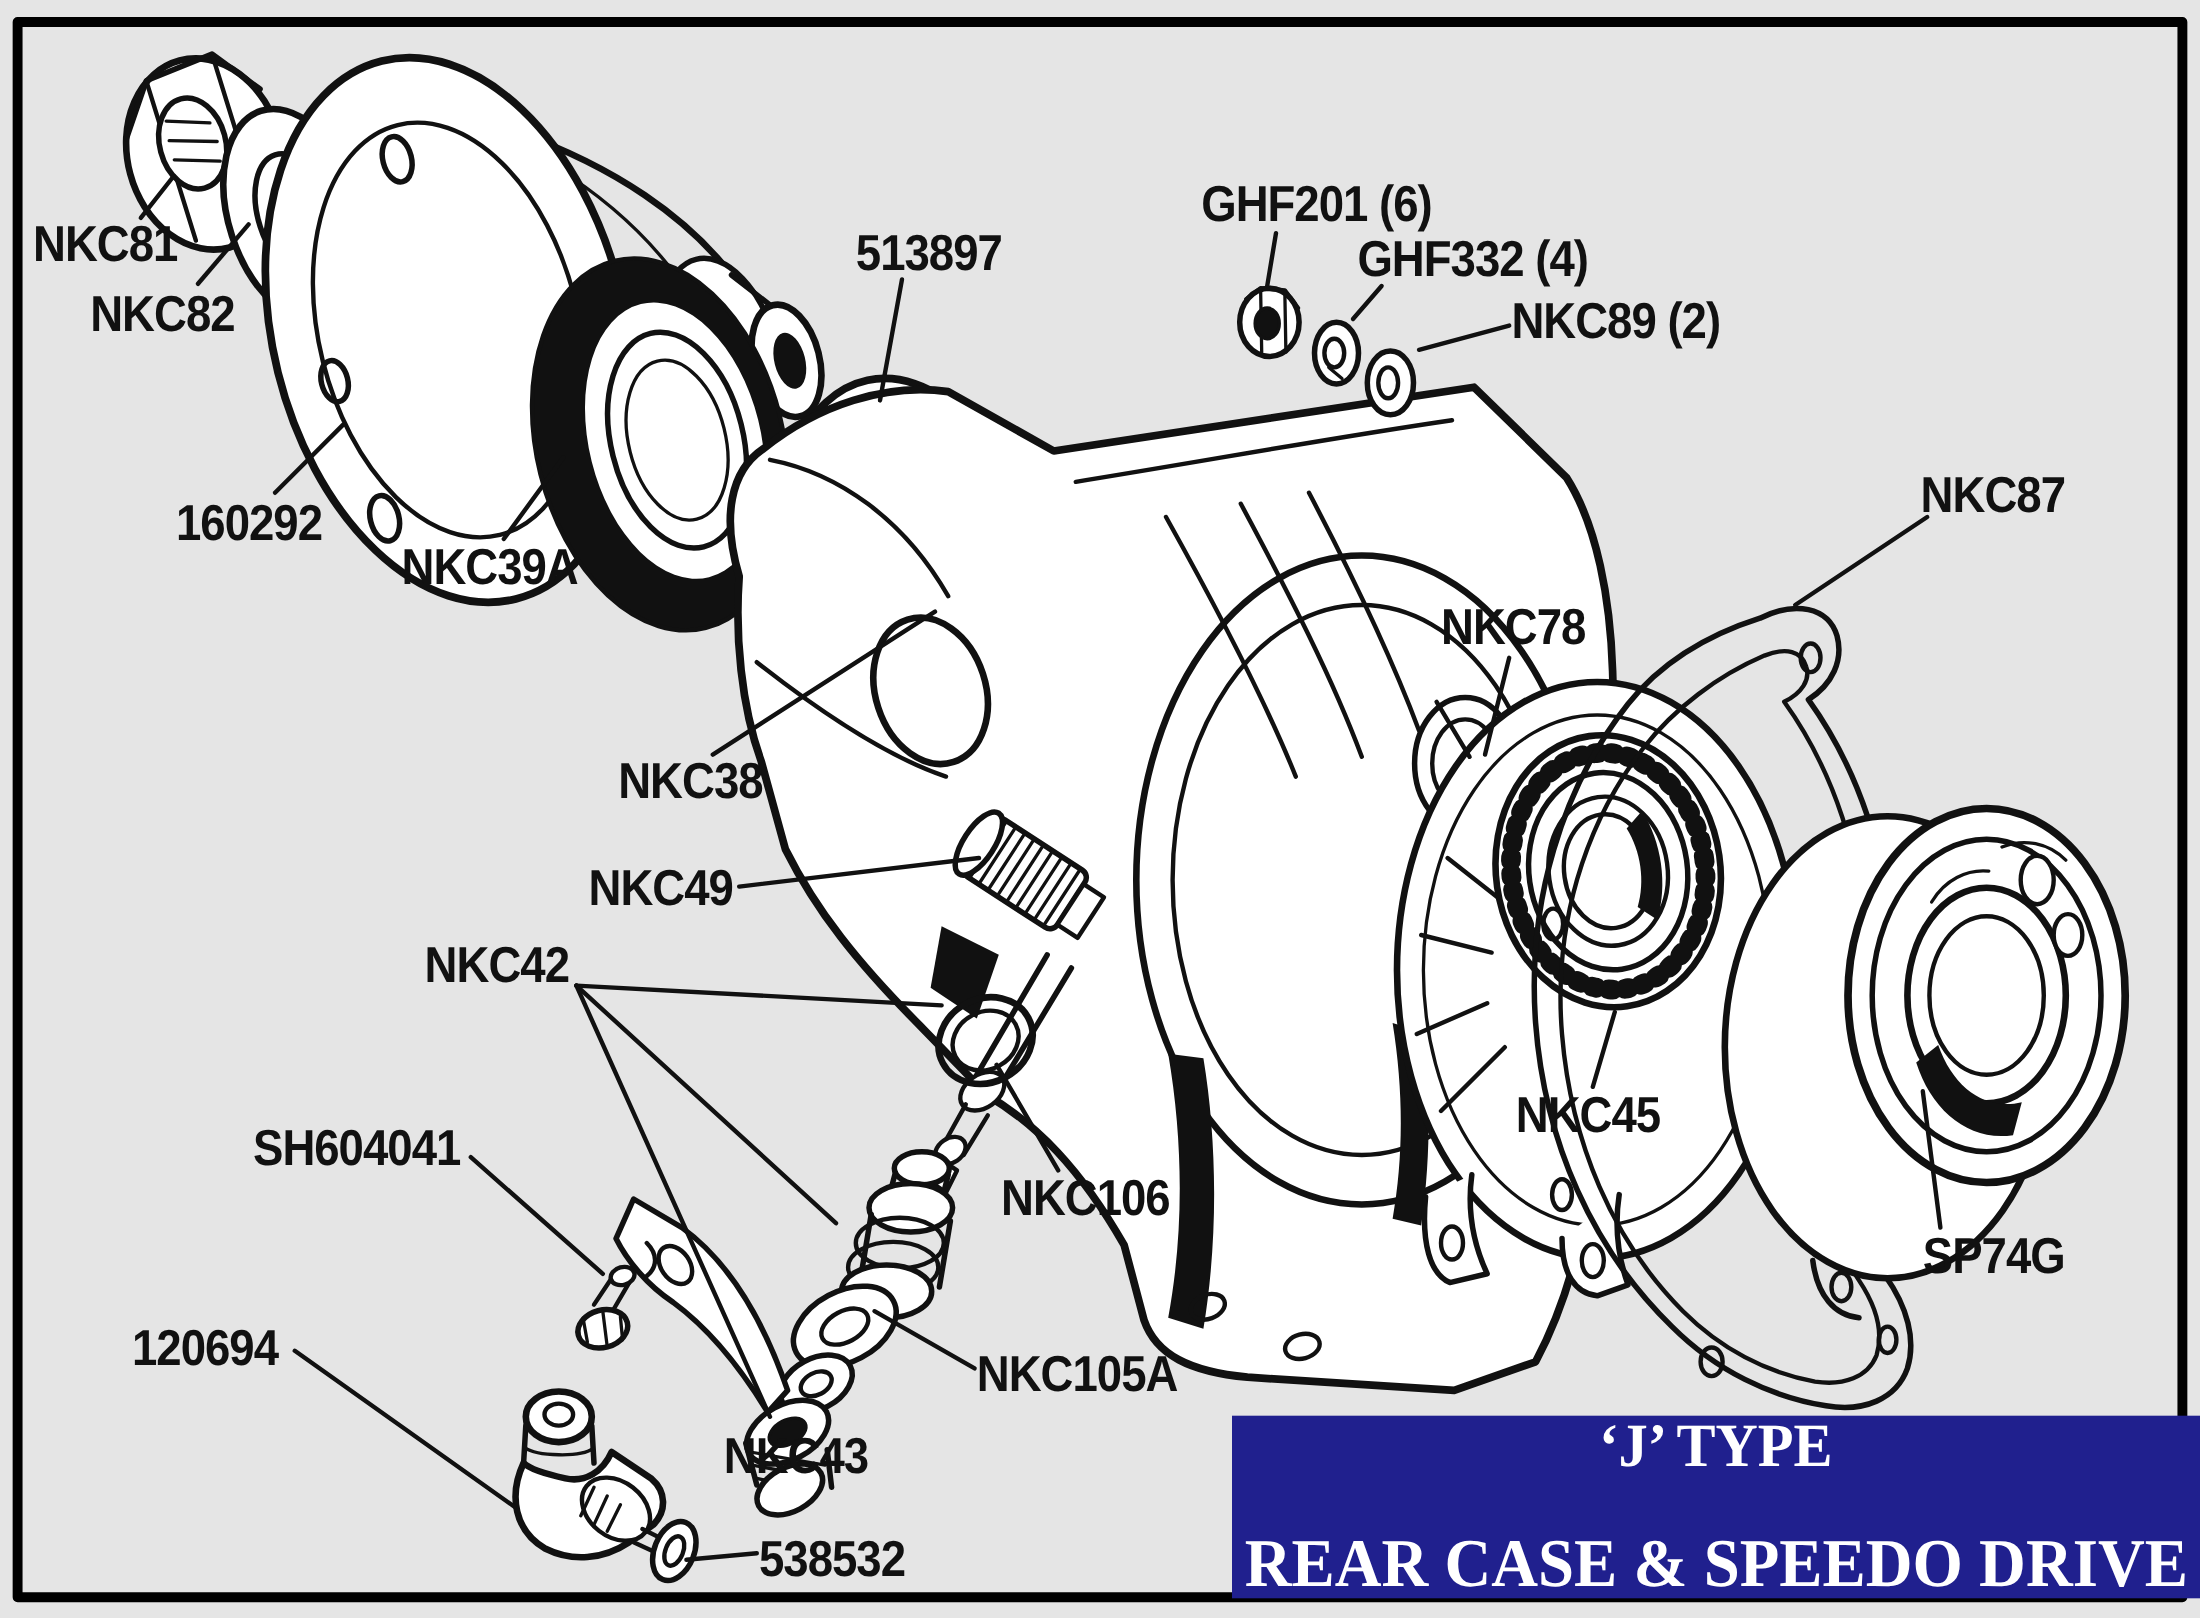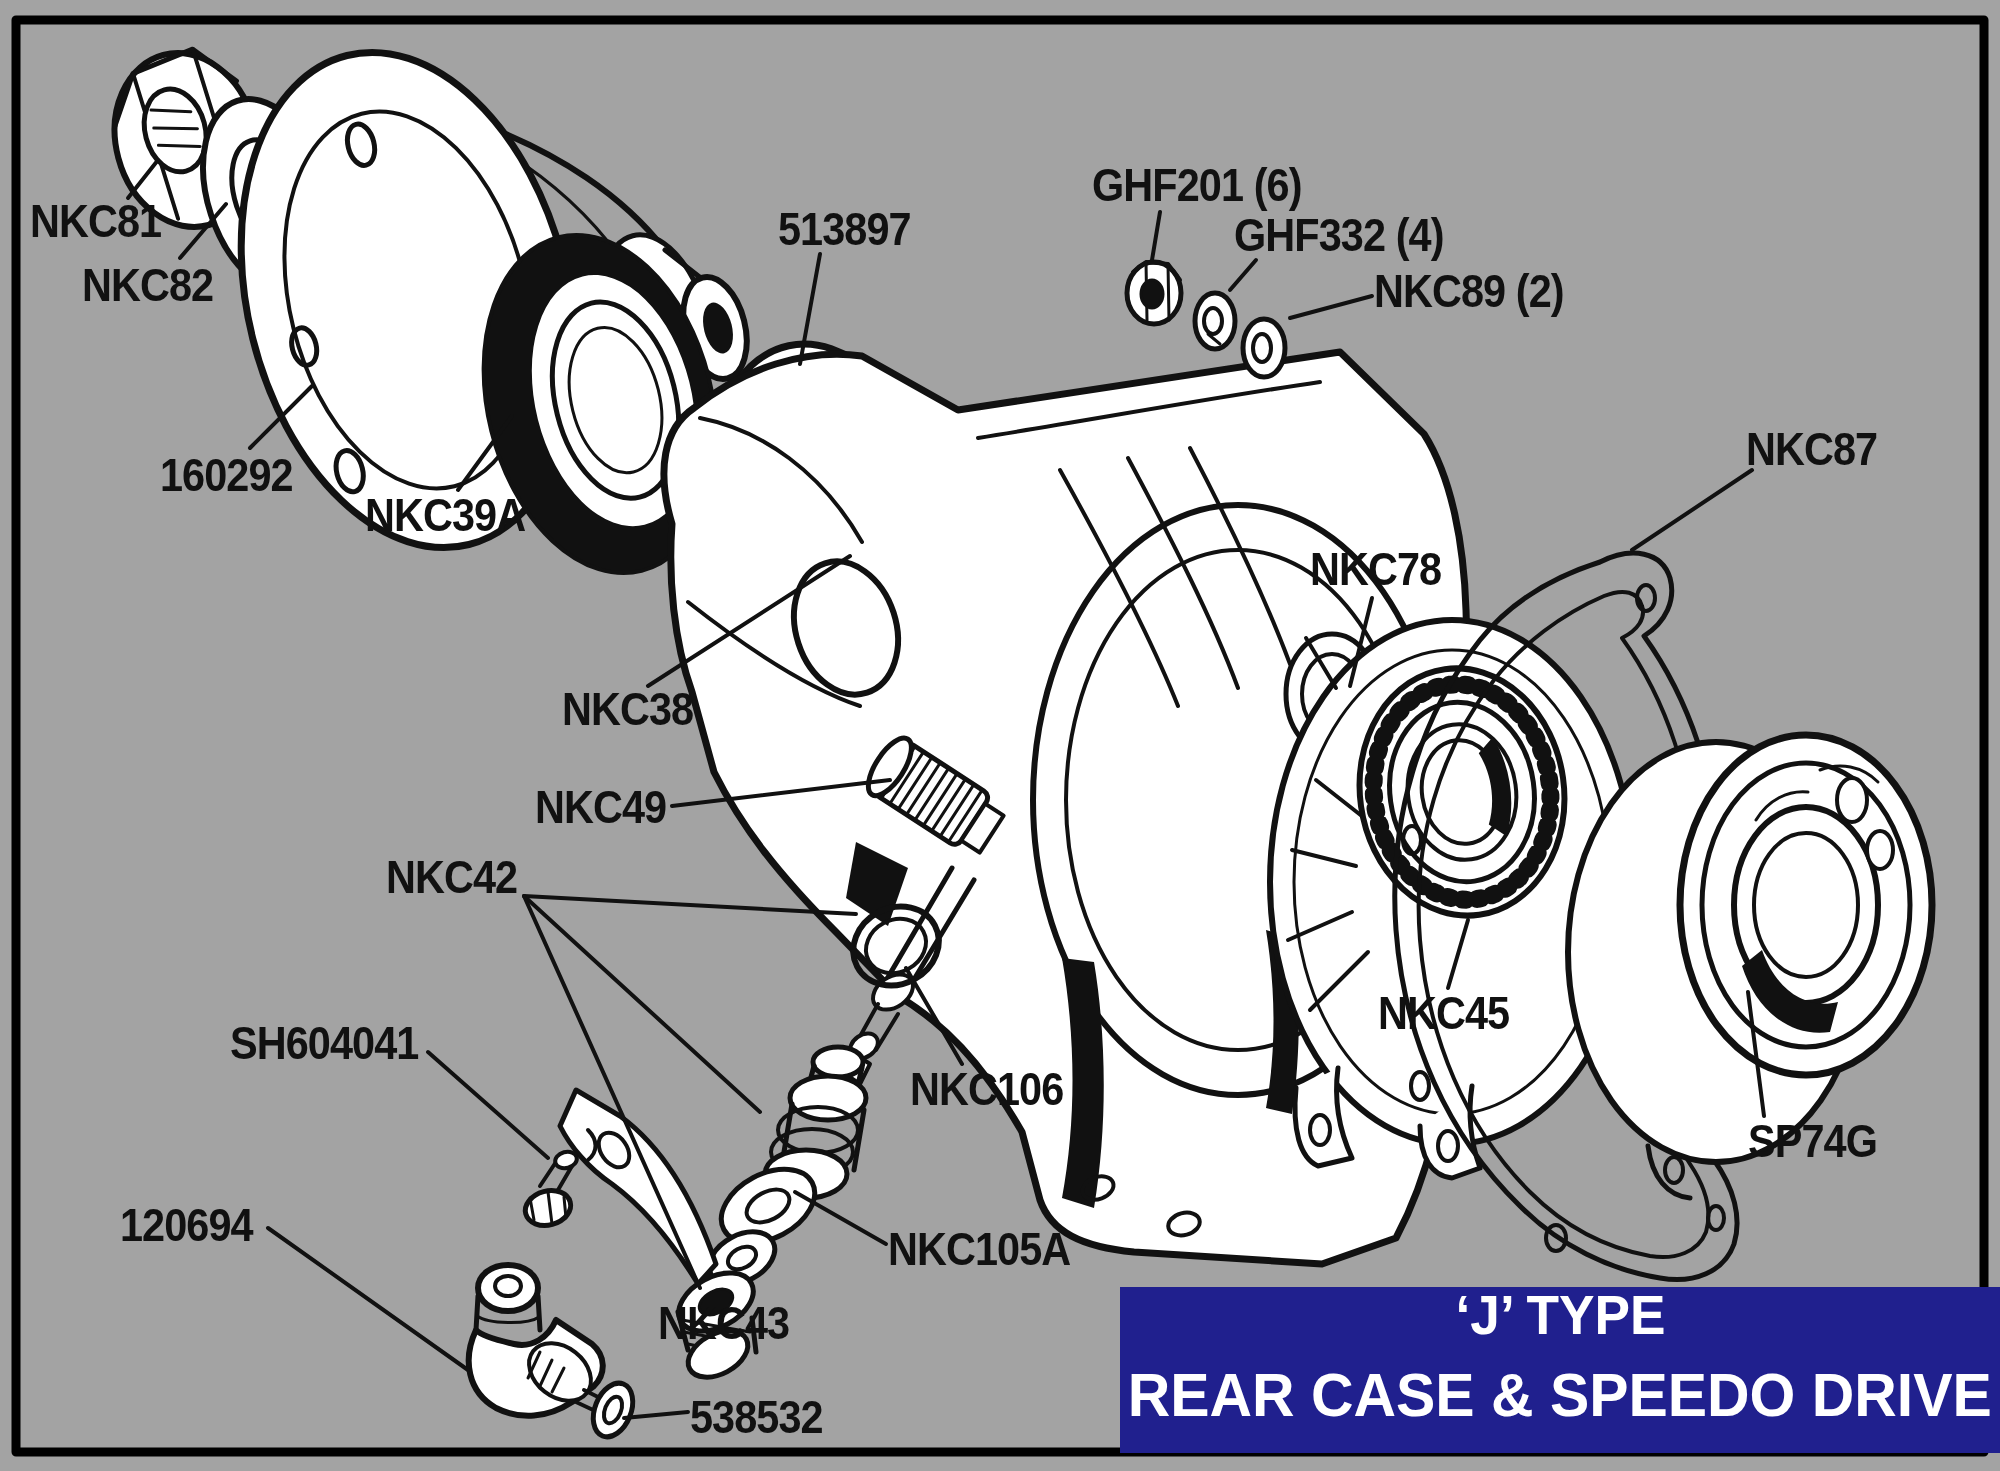--- a/index.html
+++ b/index.html
@@ -2,30 +2,30 @@
 <html><head>
 <meta charset="utf-8">
 <style>
   html,body{margin:0;padding:0;background:#888;}
   #stage{position:relative;width:2000px;height:1471px;background:#ffffff;overflow:hidden;
          font-family:"Liberation Sans",sans-serif;}
   #art{position:absolute;left:0;top:0;}
   .label{position:absolute;font-weight:bold;font-size:46px;line-height:1;color:#111;
          letter-spacing:-1px;white-space:nowrap;transform:scaleX(.9);transform-origin:left top;}
   #title-panel{position:absolute;left:1120px;top:1287px;width:880px;height:166px;
-               display:flex;flex-direction:column;align-items:center;justify-content:flex-start;
-               gap:21px;}
+               display:flex;flex-direction:column;align-items:center;justify-content:space-between;
+               gap:3px;font-family:Liberation Serif, serif;}
   #title-panel .t1{font-weight:bold;font-size:56px;line-height:1;transform:scaleX(.95);}
   #title-panel .t2{font-weight:bold;font-size:62px;line-height:1;transform:scaleX(.95);white-space:nowrap;}
   .leader{stroke:#111;stroke-width:4;stroke-linecap:round;}
 </style>
 </head>
 <body>
 
-<div id="stage" style="background: #a3a3a3;">
+<div id="stage" style="background: #e5e5e5;">
 
   <svg id="art" width="2000" height="1471" viewBox="0 0 2000 1471">
     <g stroke="#111" fill="none" stroke-linecap="round" stroke-linejoin="round">
 
       <g>
         <g transform="rotate(-15 186 140)">
           <ellipse cx="186" cy="140" rx="70" ry="88" stroke-width="6" fill="#fff"></ellipse>
           <path d="M121,108 L152,62 L216,54 L250,96" stroke-width="5"></path>
           <line x1="152" y1="62" x2="158" y2="214" stroke-width="4"></line>
           <line x1="216" y1="54" x2="222" y2="206" stroke-width="4"></line>

